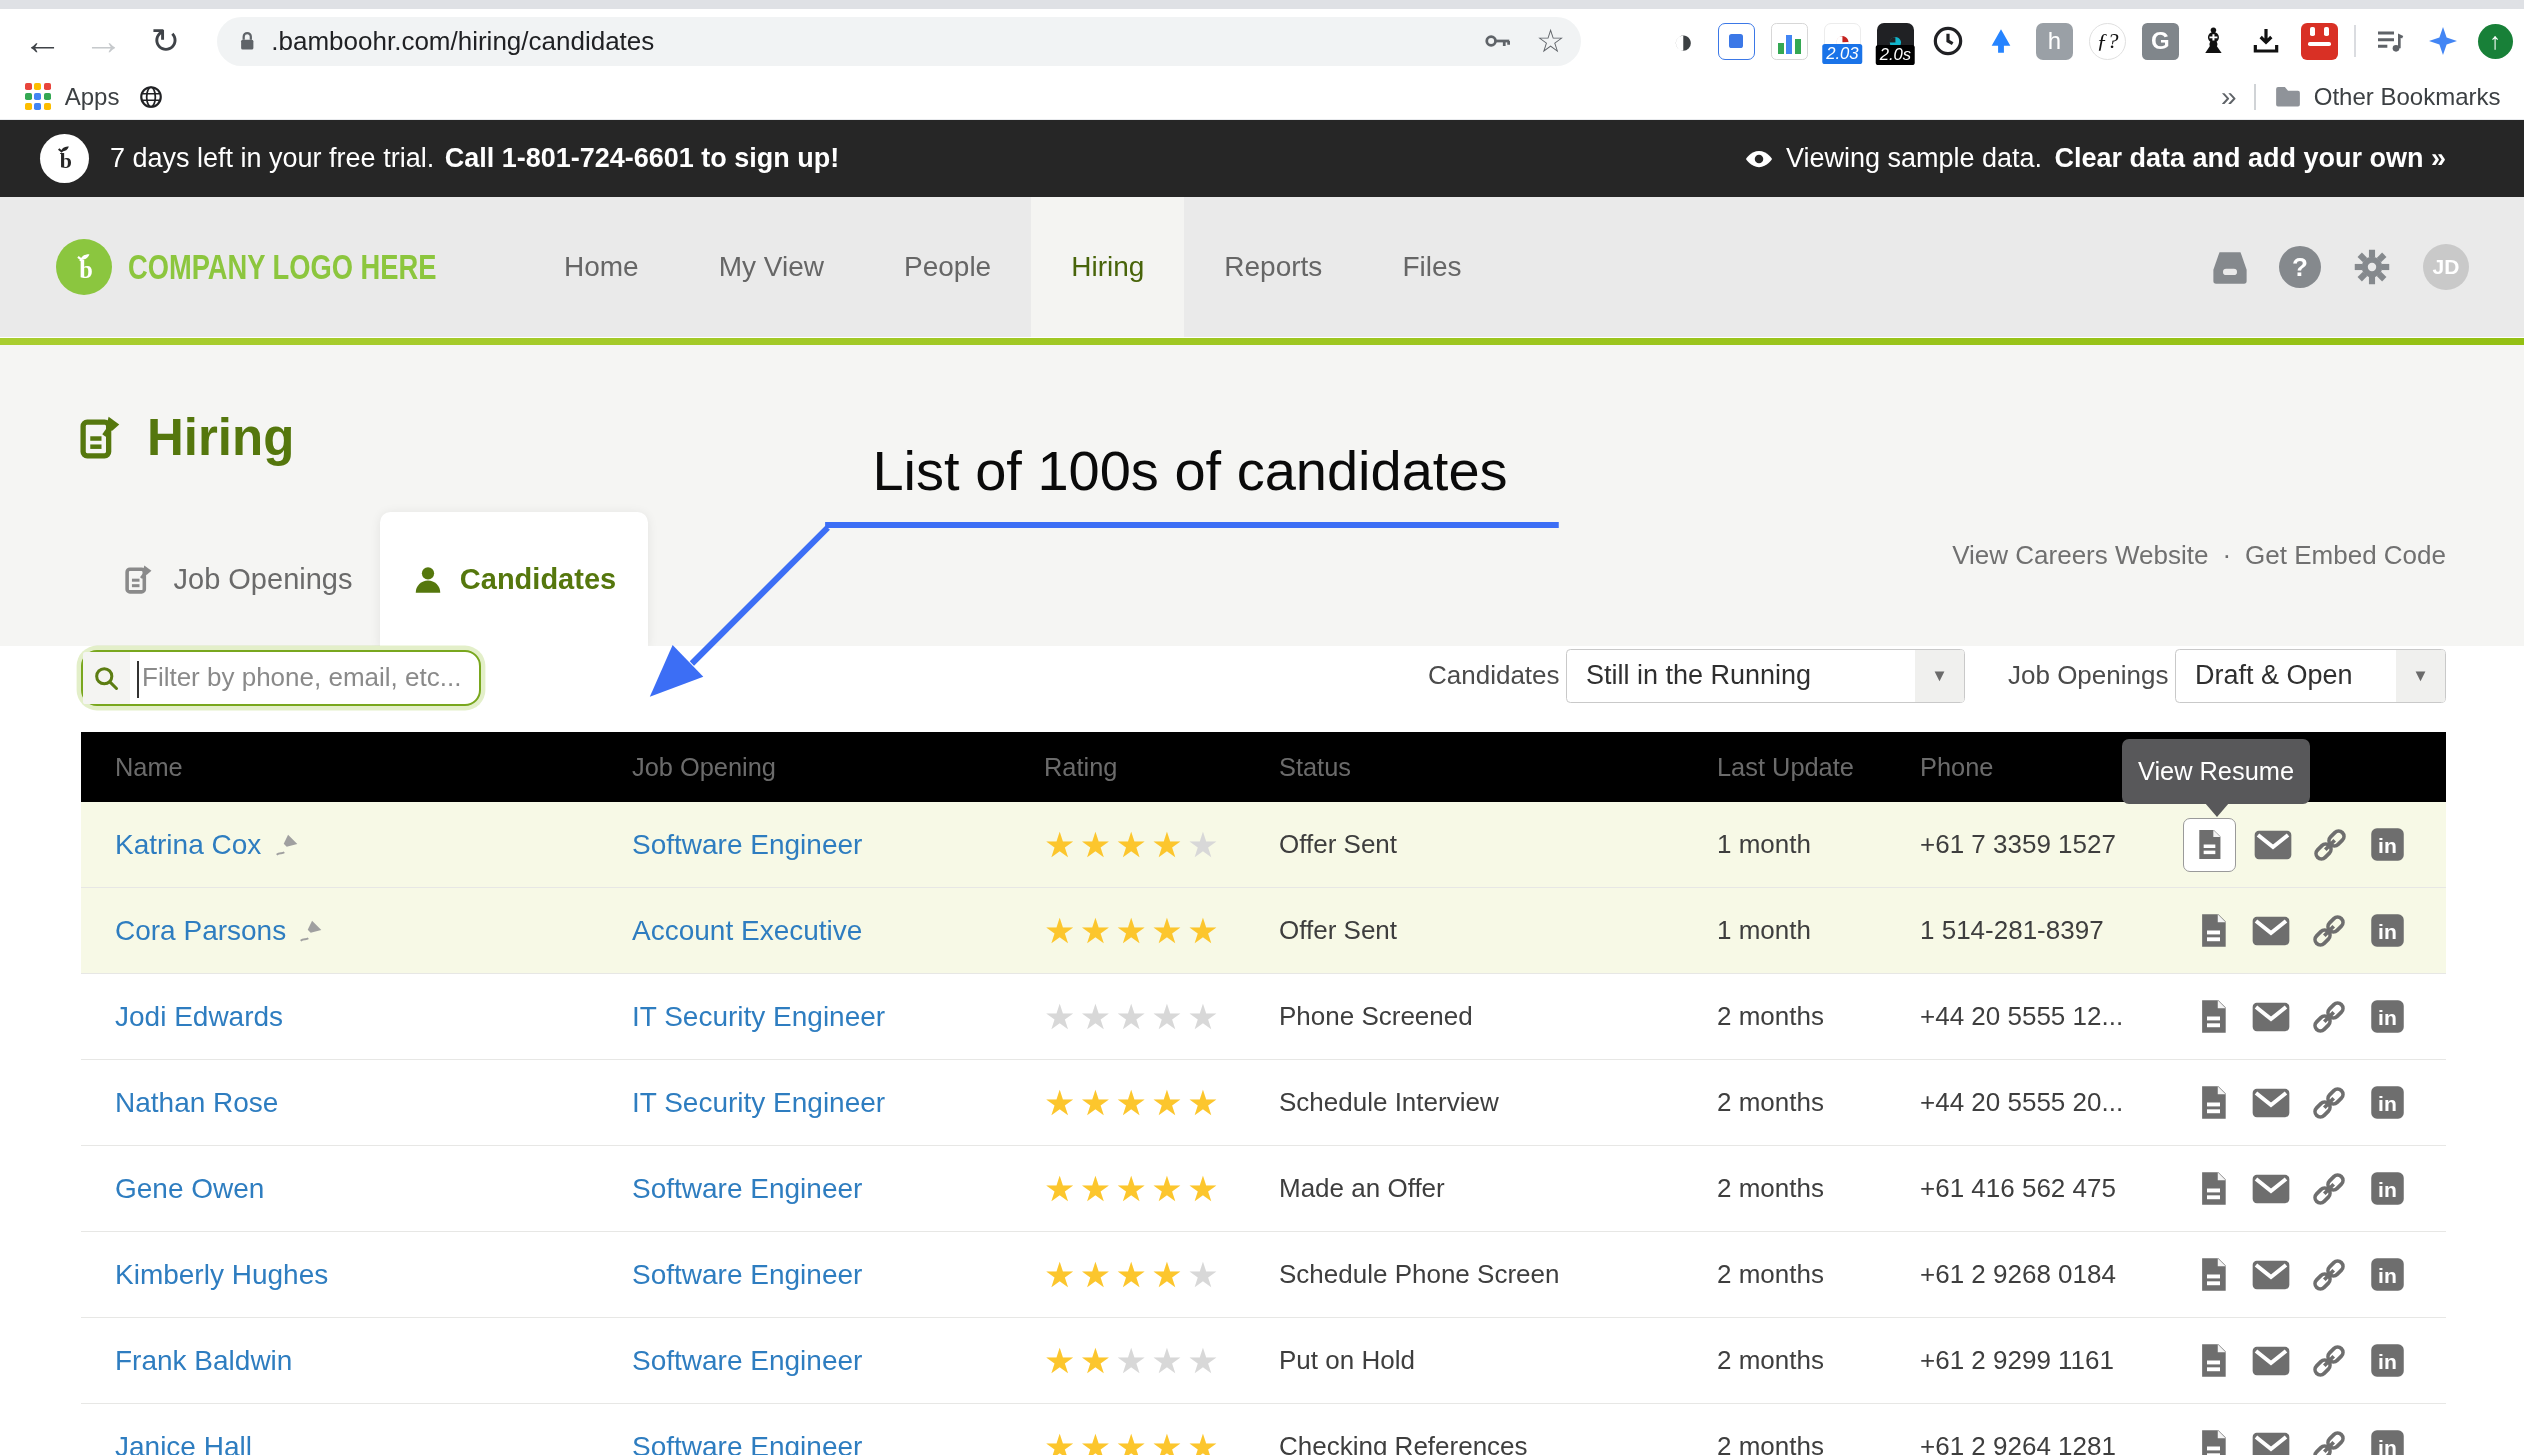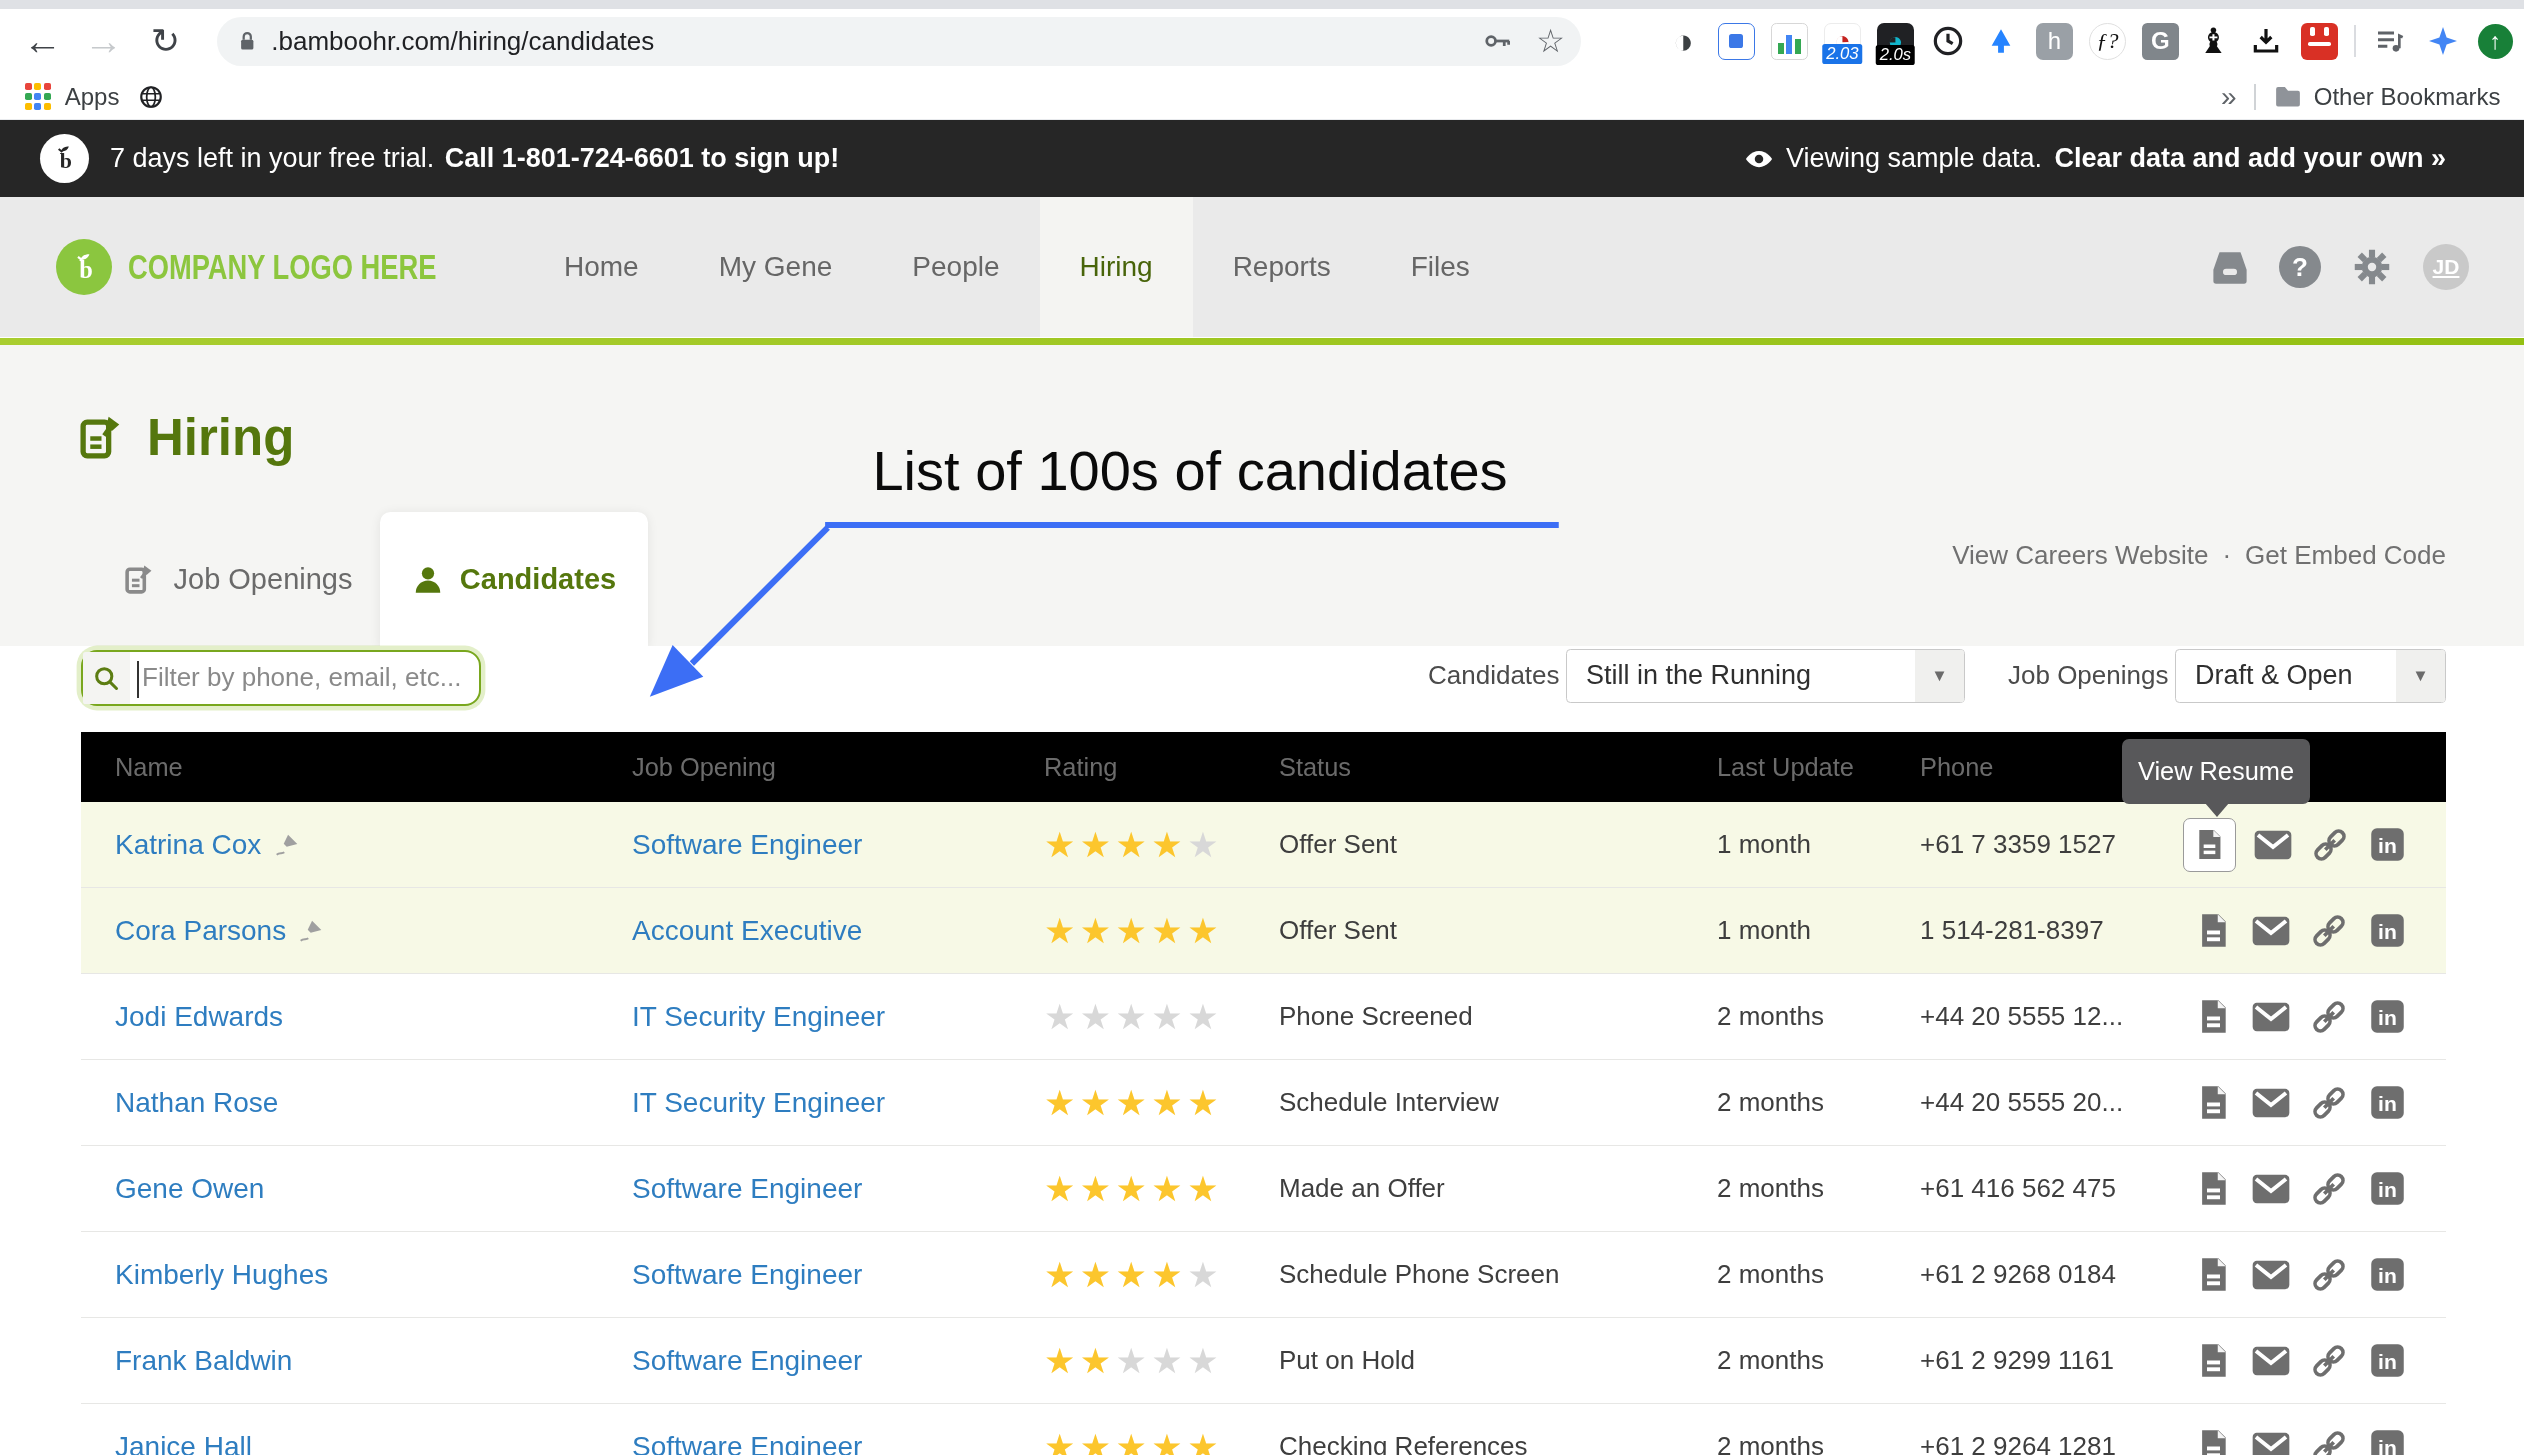--- a/index.html
+++ b/index.html
@@ -74,21 +74,21 @@
   .navitem.active{background:#f4f4f2;color:#48640a;}
   .nav-right{position:absolute;right:56px;top:0;height:140px;display:flex;align-items:center;gap:28px;}
   .search-pill{width:279px;height:54px;border-radius:27px;background:#fff;display:flex;align-items:center;
                padding:0 17.5px;gap:10.5px;}
   .search-pill input{border:none;outline:none;font-size:26px;color:#333;width:175px;background:transparent;
                      font-family:"Liberation Sans",sans-serif;}
   .search-pill input::placeholder{color:#9e9e9e;}
   .help-circ{width:42px;height:42px;border-radius:50%;background:#85898d;color:#fff;font-size:26px;
              font-weight:bold;display:flex;align-items:center;justify-content:center;cursor:pointer;}
   .avatar{width:46px;height:46px;border-radius:50%;background:#c9c9c9;color:#fff;font-size:21px;font-weight:bold;
-          display:flex;align-items:center;justify-content:center;cursor:pointer;text-decoration:underline;}
+          display:flex;align-items:center;justify-content:center;cursor:pointer;}
 
   
   .upper{position:absolute;left:0;top:345px;width:2525px;height:302px;background:#f5f5f3;}
   .page-head{position:absolute;left:77px;top:63px;display:flex;align-items:center;gap:21px;}
   .page-head .title{font-size:51px;font-weight:bold;color:#55770d;}
   .tab-jobs{position:absolute;left:123px;top:167px;height:135px;display:flex;align-items:center;gap:17.5px;
             font-size:29px;color:#6a6a6a;cursor:pointer;}
   .tab-cands{position:absolute;left:380px;top:167px;width:268px;height:135px;background:#fff;
              border-radius:10.5px 10.5px 0 0;box-shadow:0 1.8px 10.5px rgba(0,0,0,.08);display:flex;align-items:center;
              justify-content:center;gap:16px;font-size:29px;font-weight:bold;color:#55770d;cursor:pointer;}
@@ -381,21 +381,21 @@
     <div class="brand">
       <span class="brand-circ">
         <svg width="39" height="39" viewBox="0 0 44 44">
             <use href="#i-bamboo"></use>
           </svg>
       </span>
       <span class="brand-text">COMPANY LOGO HERE</span>
     </div>
     <div class="navitems">
       <span class="navitem">Home</span>
-      <span class="navitem">My Gene</span>
+      <span class="navitem">My View</span>
       <span class="navitem">People</span>
       <span class="navitem active">Hiring</span>
       <span class="navitem">Reports</span>
       <span class="navitem">Files</span>
     </div>
     <div class="nav-right">
       <svg width="42" height="42" style="color:#85898d" viewBox="0 0 48 48">
           <use href="#i-tray"></use>
         </svg>
       <span class="help-circ">?</span>

